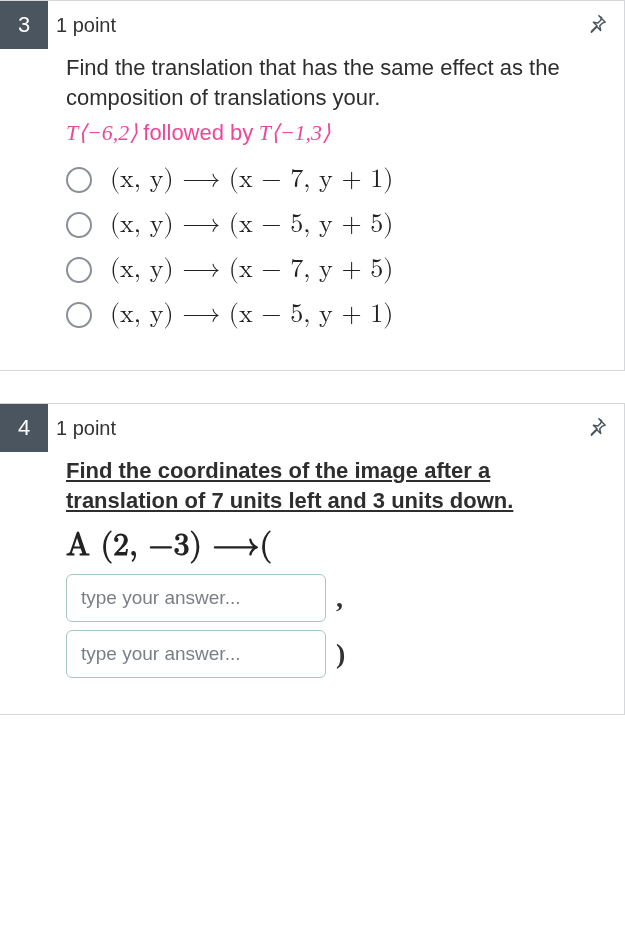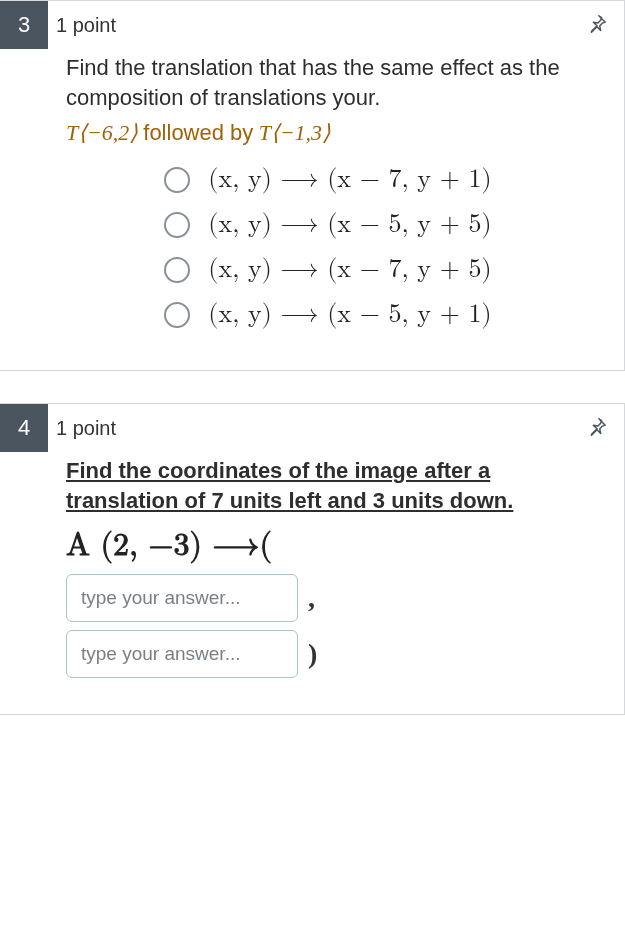--- a/index.html
+++ b/index.html
@@ -49,28 +49,28 @@
     padding: 4px 34px 36px 66px;
   }
   .stem {
     font-size: 22px;
     line-height: 1.35;
     color: #2e2e2e;
     margin: 0 0 8px 0;
   }
   .stem-sub {
     font-size: 22px;
-    color: #a16207;
+    color: #ec4899;
     margin: 0 0 14px 0;
     font-family: Georgia, "Times New Roman", serif;
     font-style: italic;
   }
   .stem-sub .up { font-style: normal; font-family: -apple-system, Arial, sans-serif;}
   .stem.bold { font-weight: 700; text-decoration: underline; }
-  .options { display: flex; flex-direction: column; gap: 6px; margin-top: 8px; align-items: center;}
+  .options { display: flex; flex-direction: column; gap: 6px; margin-top: 8px;}
   .opt {
     display: flex;
     align-items: center;
     gap: 18px;
     font-family: "Latin Modern Math", "Cambria Math", Georgia, "Times New Roman", serif;
     font-size: 26px;
     color: #222;
     padding: 4px 0;
   }
   .radio {
@@ -91,21 +91,21 @@
   .answer-row {
     display: flex;
     align-items: center;
     gap: 10px;
     margin-top: 8px;
   }
   .ans-input {
     border: 1.5px solid #a5c6c3;
     border-radius: 6px;
     height: 48px;
-    width: 232px;
+    width: 260px;
     padding: 0 14px;
     font-size: 19px;
     color: #333;
     outline: none;
   }
   .ans-input::placeholder { color: #7a7f85; }
   .punct {
     font-size: 28px;
     font-family: Georgia, "Times New Roman", serif;
     font-weight: 700;

